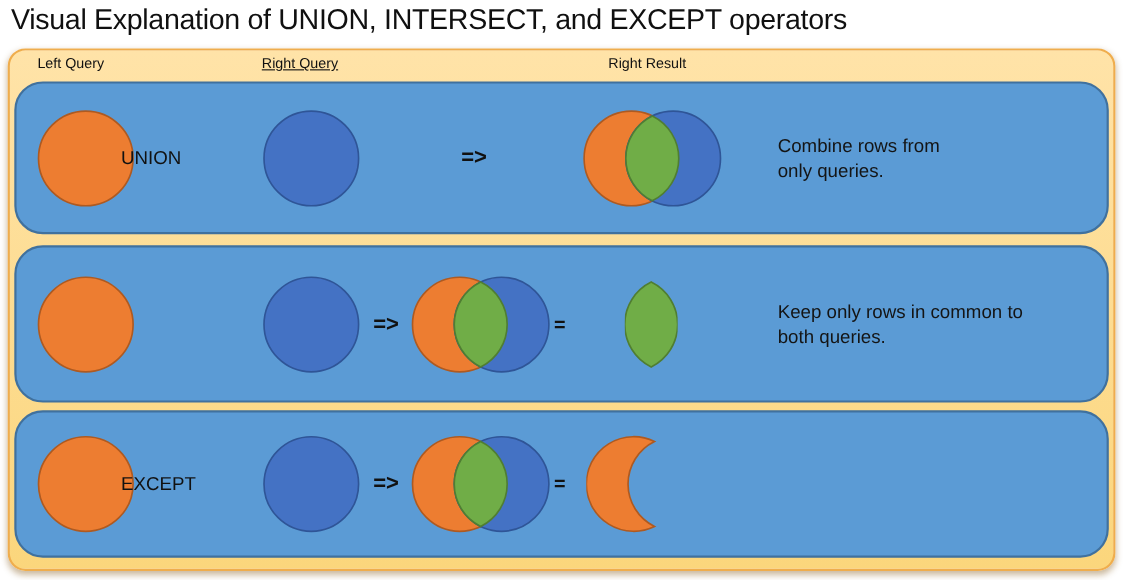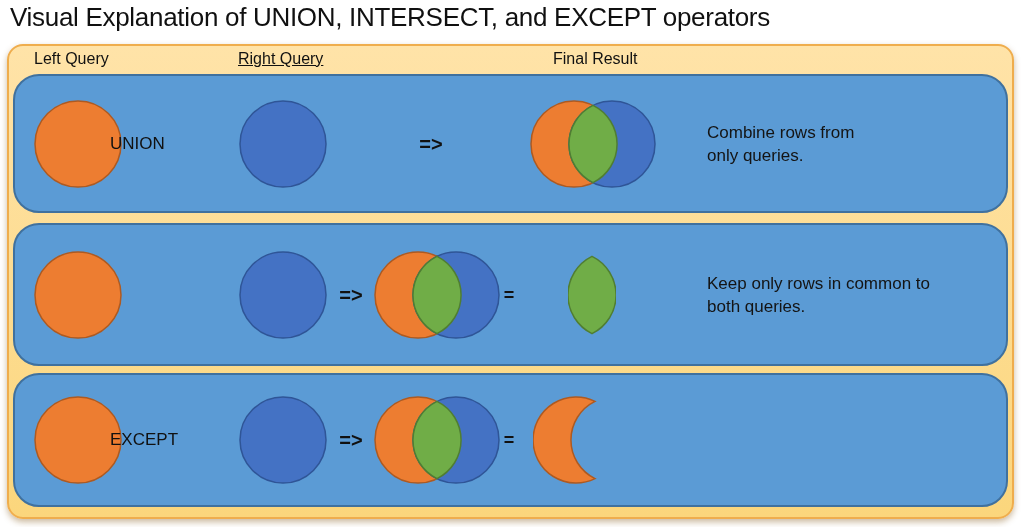--- a/index.html
+++ b/index.html
@@ -27,21 +27,21 @@
     width: 1007px; height: 475px;
     box-sizing: border-box;
     border: 2px solid var(--c-panel-border, #EFAD4D);
     border-radius: 16px;
     background: linear-gradient(180deg, var(--c-panel-top, #FFE3A8) 0%, var(--c-panel-bottom, #FBD67C) 100%);
     box-shadow: 0 3px 6px rgba(140,100,40,0.45);
   }
   .col-header {
     position: absolute;
     top: 4px;
-    font-size: 16px;
+    font-size: 13px;
     color: #111111;
     white-space: nowrap;
   }
   .h-left  { left: 25px; }
   .h-right { left: 229px; text-decoration: underline; }
   .h-final { left: 544px; }
   .op-row {
     position: absolute;
     left: 4px;
     width: 995px;
@@ -102,21 +102,21 @@
 </style>
 </head>
 <body>
 
 <h1 class="title">Visual Explanation of UNION, INTERSECT, and EXCEPT operators</h1>
 
 <div class="panel">
 
   <span class="col-header h-left">Left Query</span>
   <span class="col-header h-right">Right Query</span>
-  <span class="col-header h-final">Final Result</span>
+  <span class="col-header h-final">Right Result</span>
 
   <div class="op-row row-union">
     <svg class="c-left" width="90" height="90" viewBox="0 0 90 90">
       <circle cx="45" cy="45" r="43" class="sh-orange"></circle>
     </svg>
     <span class="op-label">UNION</span>
     <svg class="c-right" width="90" height="90" viewBox="0 0 90 90">
       <circle cx="45" cy="45" r="43" class="sh-blue"></circle>
     </svg>
     <span class="arrow">=&gt;</span>

